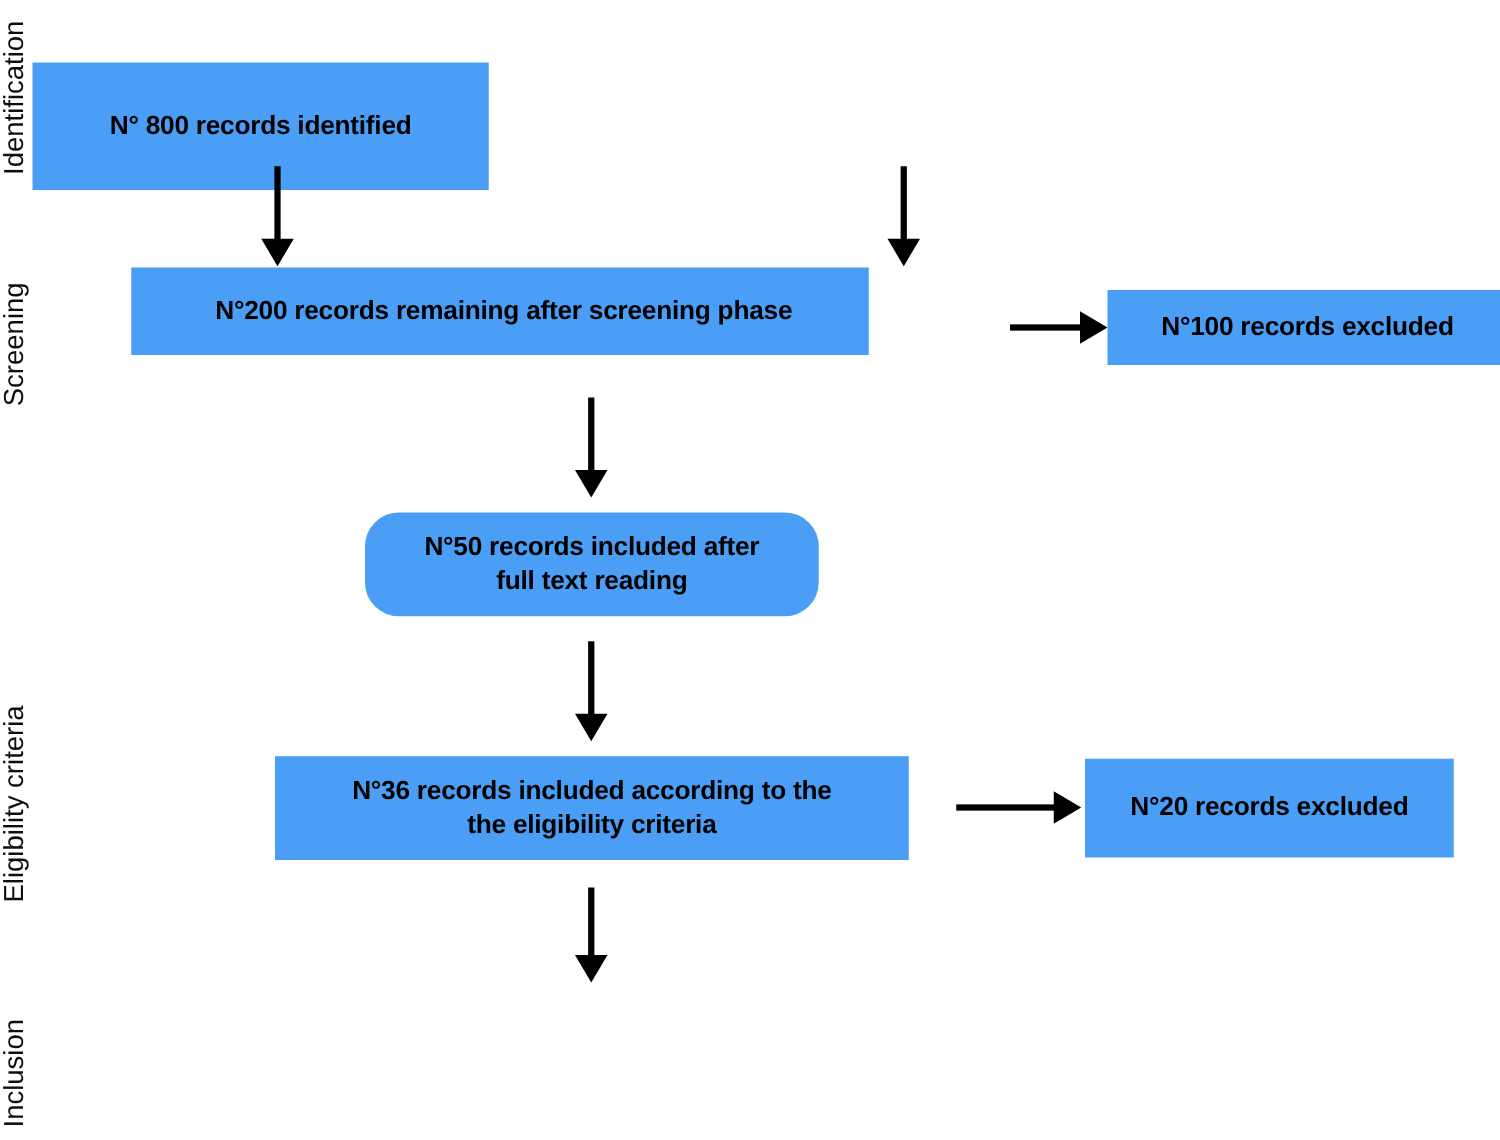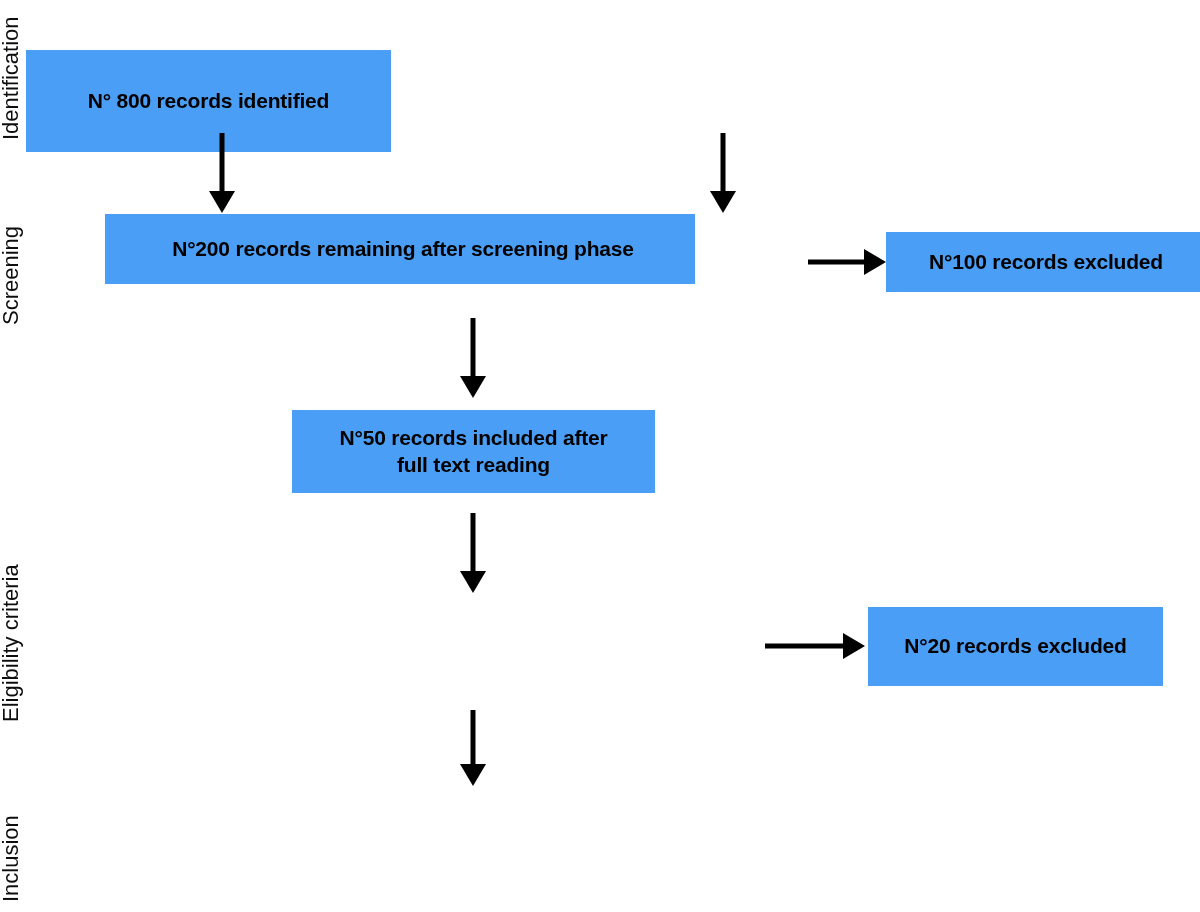--- a/index.html
+++ b/index.html
@@ -150,30 +150,34 @@
 
   <div class="flow-box" style="left:886px; top:232px; width:320px; height:60px;">
     <span class="box-text">N°100 records excluded</span>
   </div>
 
   <div class="arrow-down" style="left:473px; top:318px;">
     <div class="shaft" style="height:62px;"></div>
     <div class="head" style="top:58px;"></div>
   </div>
 
-  <div class="flow-box" style="left:292px; top:410px; width:363px; height:83px;">
+  <div class="flow-box" style="left:292px; top:410px; width:363px; height:83px;border-radius:27px;">
     <span class="box-text">N°50 records included after
 full text reading</span>
   </div>
 
   <div class="arrow-down" style="left:473px; top:513px;">
     <div class="shaft" style="height:62px;"></div>
     <div class="head" style="top:58px;"></div>
   </div>
 
+  <div class="flow-box" style="left:220px; top:605px; width:507px; height:83px;">
+    <span class="box-text">N°36 records included according to the
+the eligibility criteria</span>
+  </div>
 
   <div class="arrow-right" style="left:765px; top:646px;">
     <div class="shaft" style="width:80px;"></div>
     <div class="head" style="left:78px;"></div>
   </div>
 
   <div class="flow-box" style="left:868px; top:607px; width:295px; height:79px;">
     <span class="box-text">N°20 records excluded</span>
   </div>
 

